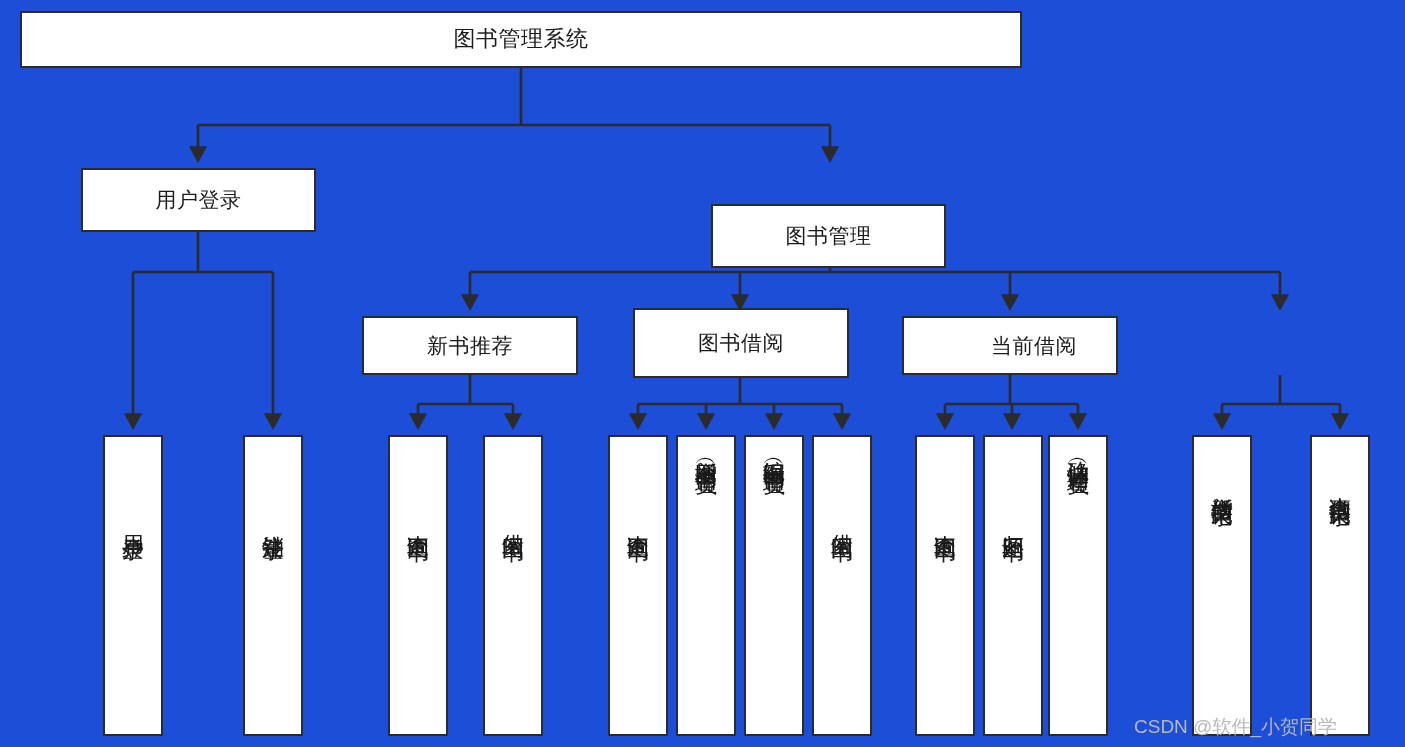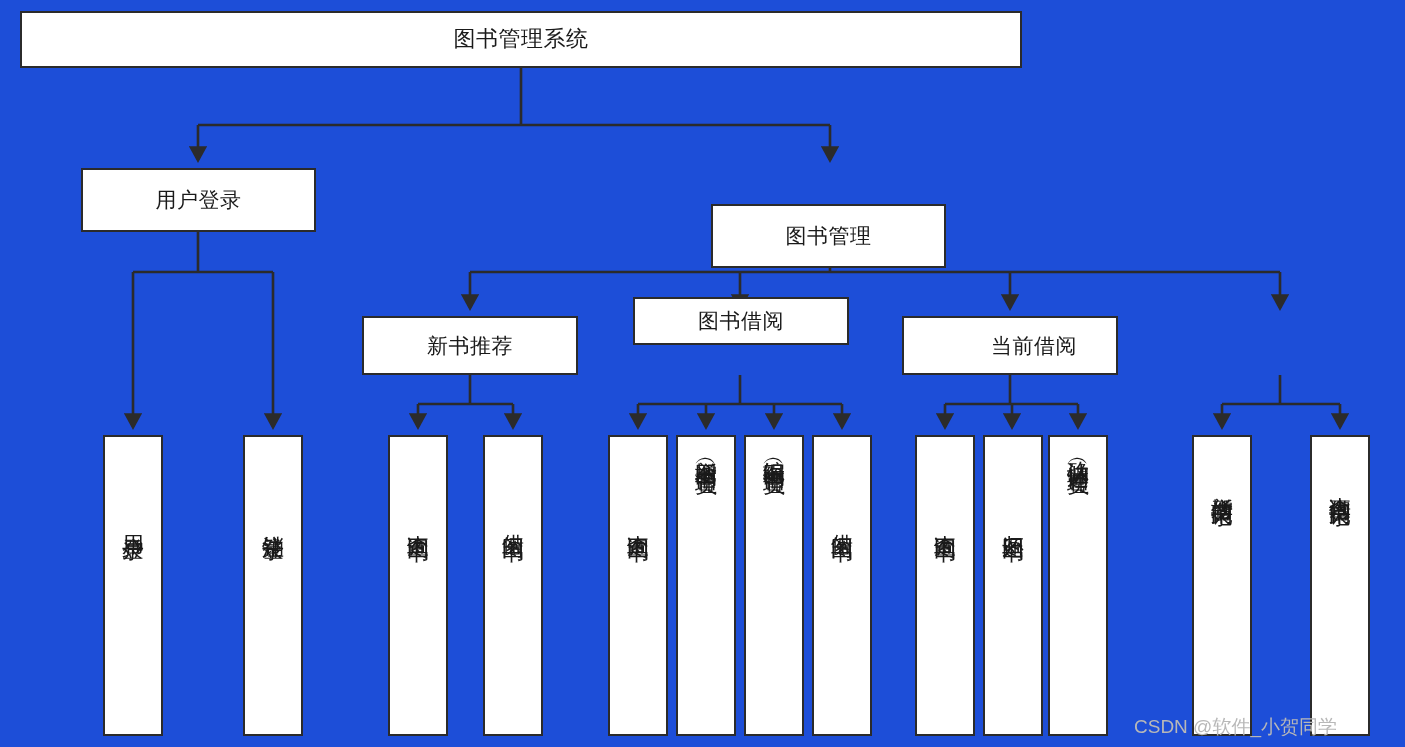--- a/index.html
+++ b/index.html
@@ -138,21 +138,21 @@
   </div>
 
   <div class="node horizontal" style="left:711px; top:168px; width:235px; height:64px;margin-top:36px;">
     <span class="label">图书管理</span>
   </div>
 
   <div class="node horizontal" style="left:362px; top:316px; width:216px; height:59px;text-align:center;">
     <span class="label">新书推荐</span>
   </div>
 
-  <div class="node horizontal" style="left:633px; top:297px; width:216px; height:48px;">
+  <div class="node horizontal" style="left:633px; top:308px; width:216px; height:70px;">
     <span class="label">图书借阅</span>
   </div>
 
   <div class="node horizontal" style="left:902px; top:316px; width:216px; height:59px;padding-left:48px;">
     <span class="label">当前借阅</span>
   </div>
 
 
   <div class="node vertical" style="left:103px; top:435px; width:60px; height:301px; padding-top:80px;">
     <span class="label">用户登录</span>

